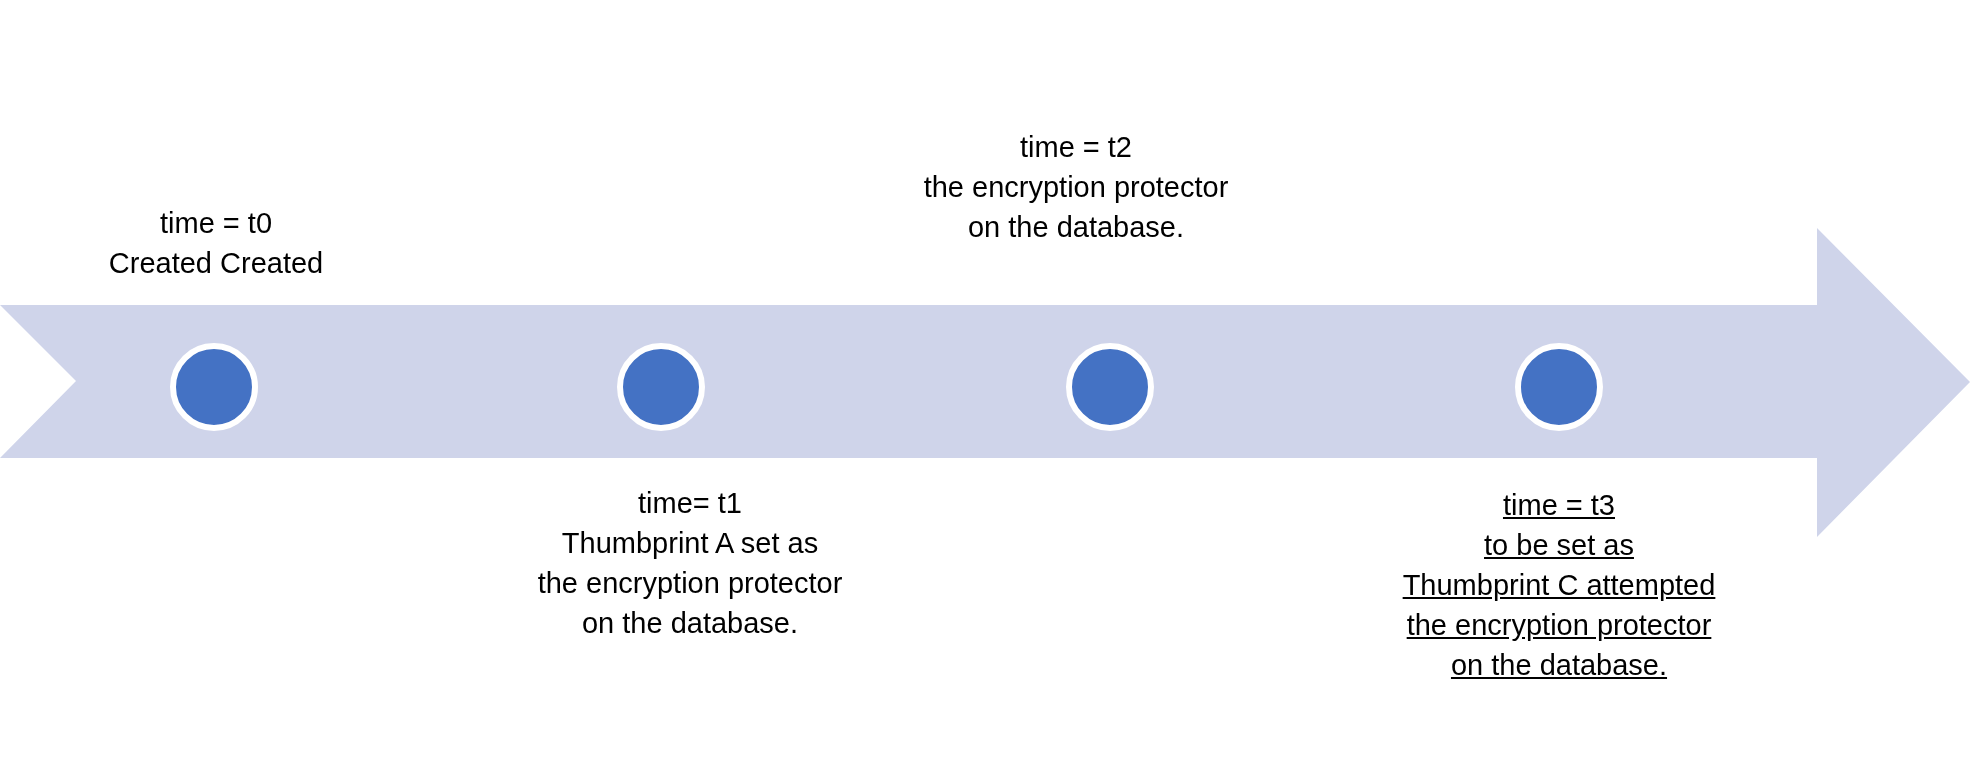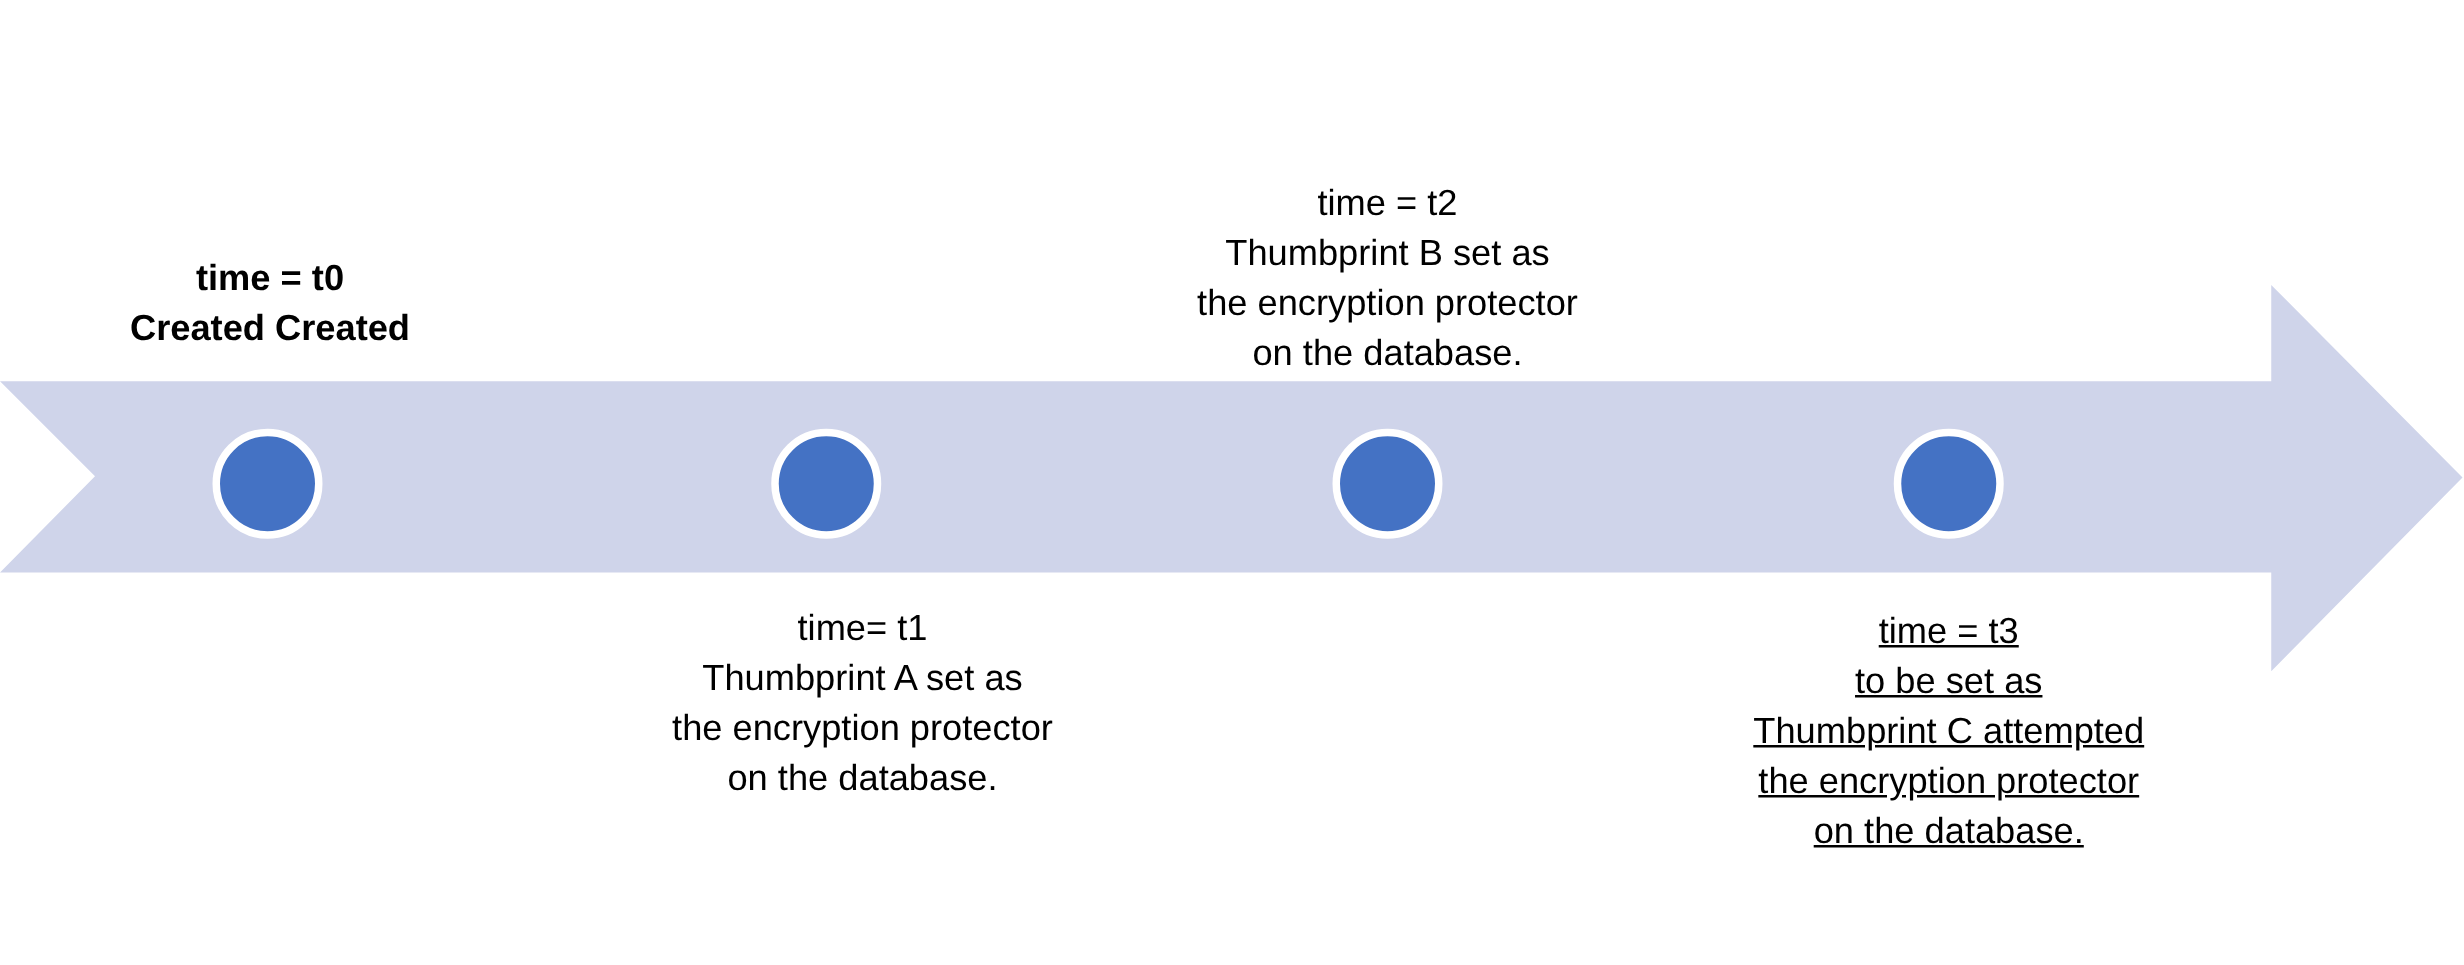--- a/index.html
+++ b/index.html
@@ -25,23 +25,23 @@
   }
   .event-label {
     position: absolute;
     transform: translateX(-50%);
     text-align: center;
     font-size: 29px;
     line-height: 40px;
     color: #000000;
     white-space: nowrap;
   }
-  .label-t0 { left: 216px;  top: 203px; font-weight: bold; }
+  .label-t0 { left: 216px;  top: 203px; }
   .label-t1 { left: 690px;  top: 483px; }
-  .label-t2 { left: 1110px; top: 127px; margin-top: 16px; }
+  .label-t2 { left: 1076px; top: 127px; }
   .label-t3 { left: 1559px; top: 485px; text-decoration: underline; }
 </style>
 </head>
 <body>
 
 <div class="canvas">
 
   <svg class="arrow-svg" viewBox="0 0 1971 772">
     <polygon points="0,305 1817,305 1817,228 1970,382 1817,537 1817,458 0,458 76,381" fill="#cfd4ea"></polygon>
     <circle cx="214" cy="387" r="41" stroke-width="6" fill="#4472c4" stroke="#ffffff"></circle>
@@ -57,21 +57,20 @@
 
   <div class="event-label label-t1">
     <div class="label-line">time= t1</div>
     <div class="label-line">Thumbprint A set as</div>
     <div class="label-line">the encryption protector</div>
     <div class="label-line">on the database.</div>
   </div>
 
   <div class="event-label label-t2">
     <div class="label-line">time = t2</div>
-    <div class="label-line">Thumbprint B set as</div>
     <div class="label-line">the encryption protector</div>
     <div class="label-line">on the database.</div>
   </div>
 
   <div class="event-label label-t3">
     <div class="label-line">time = t3</div>
     <div class="label-line">to be set as</div>
     <div class="label-line">Thumbprint C attempted</div>
     <div class="label-line">the encryption protector</div>
     <div class="label-line">on the database.</div>

